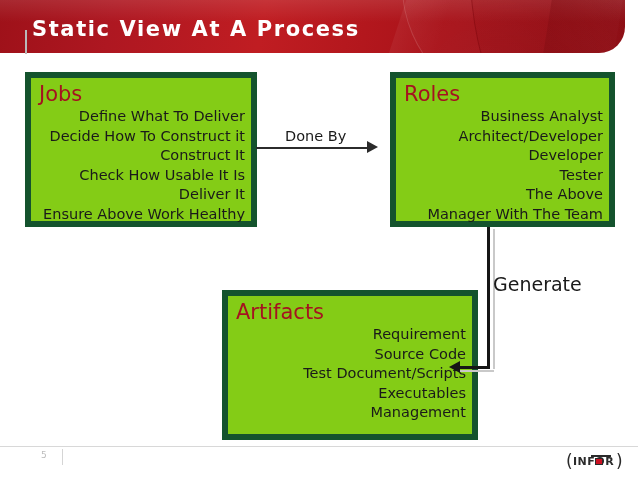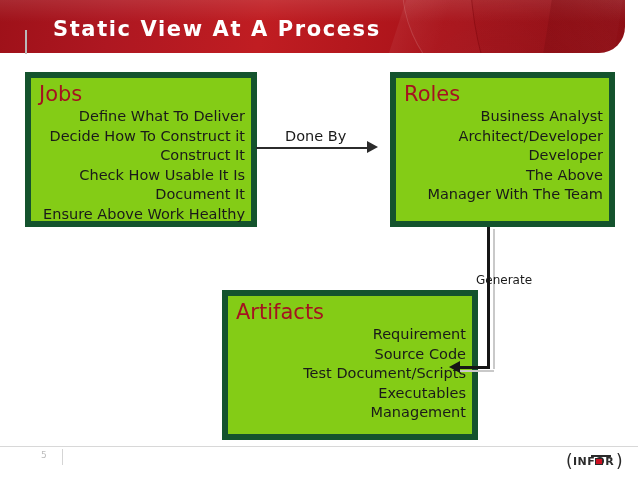--- a/index.html
+++ b/index.html
@@ -67,21 +67,20 @@
   #slide-title {
     position: absolute;
     left: 32px;
     top: 17px;
     color: #ffffff;
     font-size: 21px;
     font-weight: bold;
     letter-spacing: 1.6px;
     white-space: nowrap;
     z-index: 5;
-    margin-left: 21px;
   }
   #title-tick {
     position: absolute;
     left: 25px;
     top: 30px;
     width: 2px;
     height: 24px;
     background: #b9b9b9;
     z-index: 6;
   }
@@ -176,23 +175,23 @@
     position: absolute;
     left: 449px;
     top: 361px;
     width: 0; height: 0;
     border-top: 6px solid transparent;
     border-bottom: 6px solid transparent;
     border-right: 11px solid #161616;
   }
   #label-generate {
     position: absolute;
-    left: 476px;
+    left: 493px;
     top: 273px;
-    font-size: 12px;
+    font-size: 19px;
     color: #1a1a1a;
     white-space: nowrap;
     text-align: center;
   }
 
   
   #footer-rule {
     position: absolute;
     left: 0;
     top: 446px;
@@ -273,29 +272,30 @@
 </div>
 <div id="title-tick"></div>
 <div id="slide-title">Static View At A Process</div>
 
 <div class="diagram-box" id="box-jobs">
   <div class="box-title">Jobs</div>
   <div class="box-line">Define What To Deliver</div>
   <div class="box-line">Decide How To Construct it</div>
   <div class="box-line">Construct It</div>
   <div class="box-line">Check How Usable It Is</div>
-  <div class="box-line">Document It</div>
+  <div class="box-line">Deliver It</div>
   <div class="box-line">Ensure Above Work Healthy</div>
 </div>
 
 <div class="diagram-box" id="box-roles">
   <div class="box-title">Roles</div>
   <div class="box-line">Business Analyst</div>
   <div class="box-line">Architect/Developer</div>
   <div class="box-line">Developer</div>
+  <div class="box-line">Tester</div>
   <div class="box-line">The Above</div>
   <div class="box-line">Manager With The Team</div>
 </div>
 
 <div class="diagram-box" id="box-artifacts">
   <div class="box-title">Artifacts</div>
   <div class="box-line">Requirement</div>
   <div class="box-line">Source Code</div>
   <div class="box-line">Test Document/Scripts</div>
   <div class="box-line">Executables</div>

